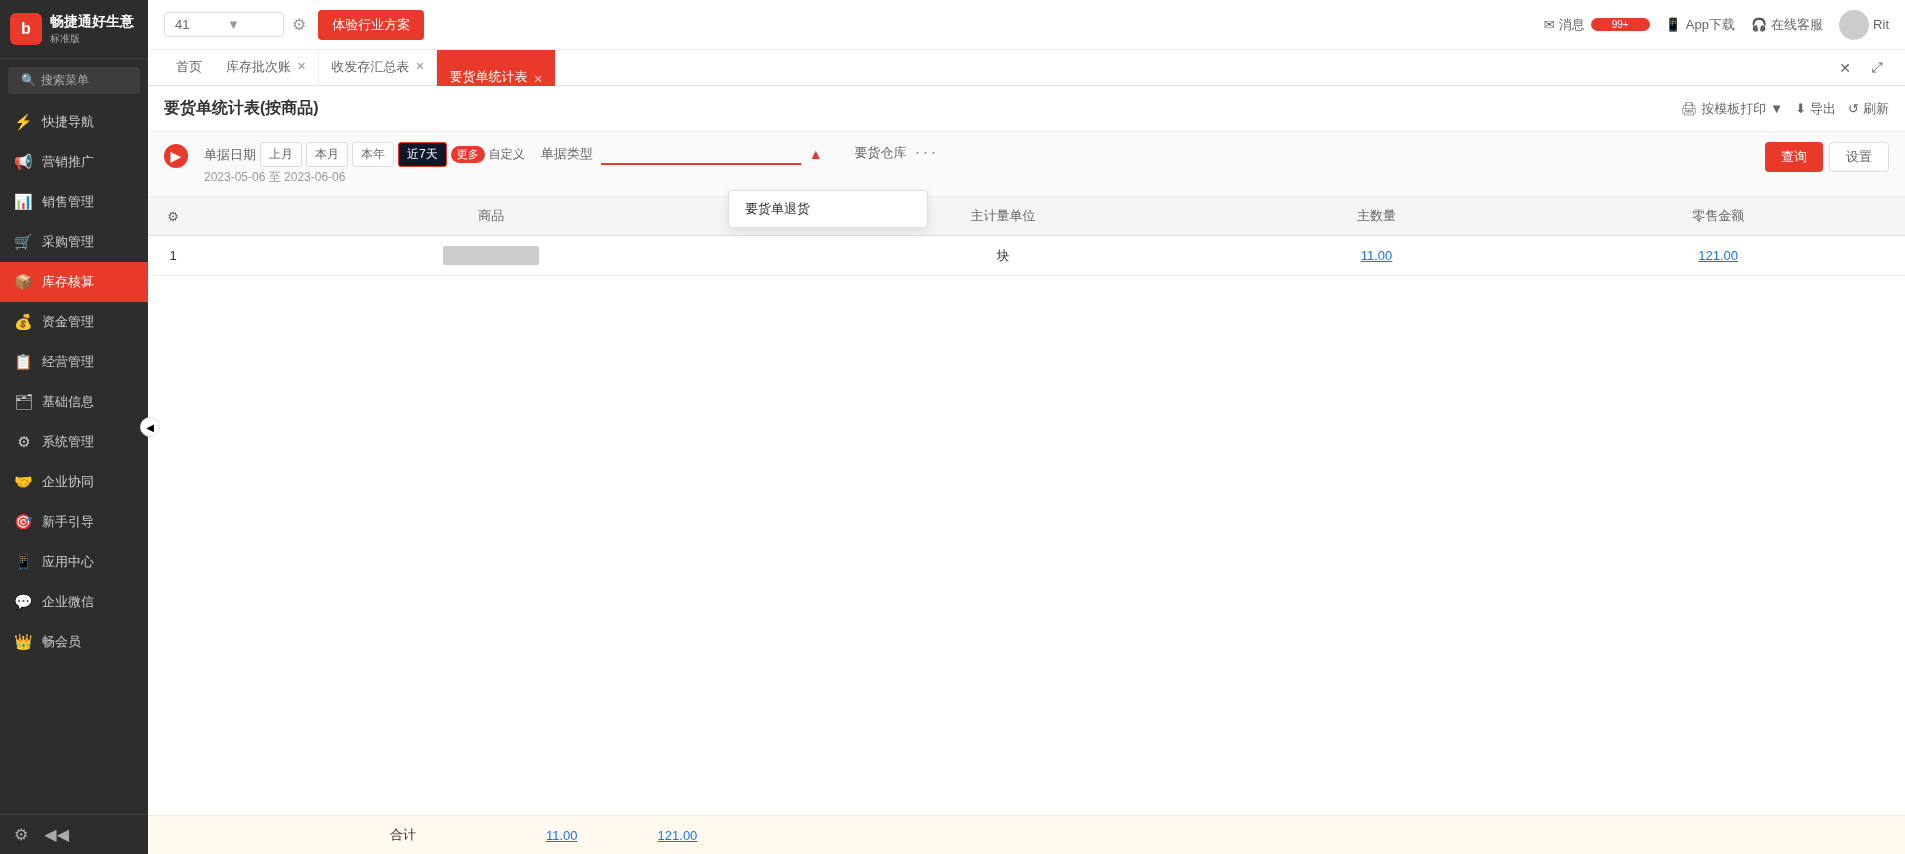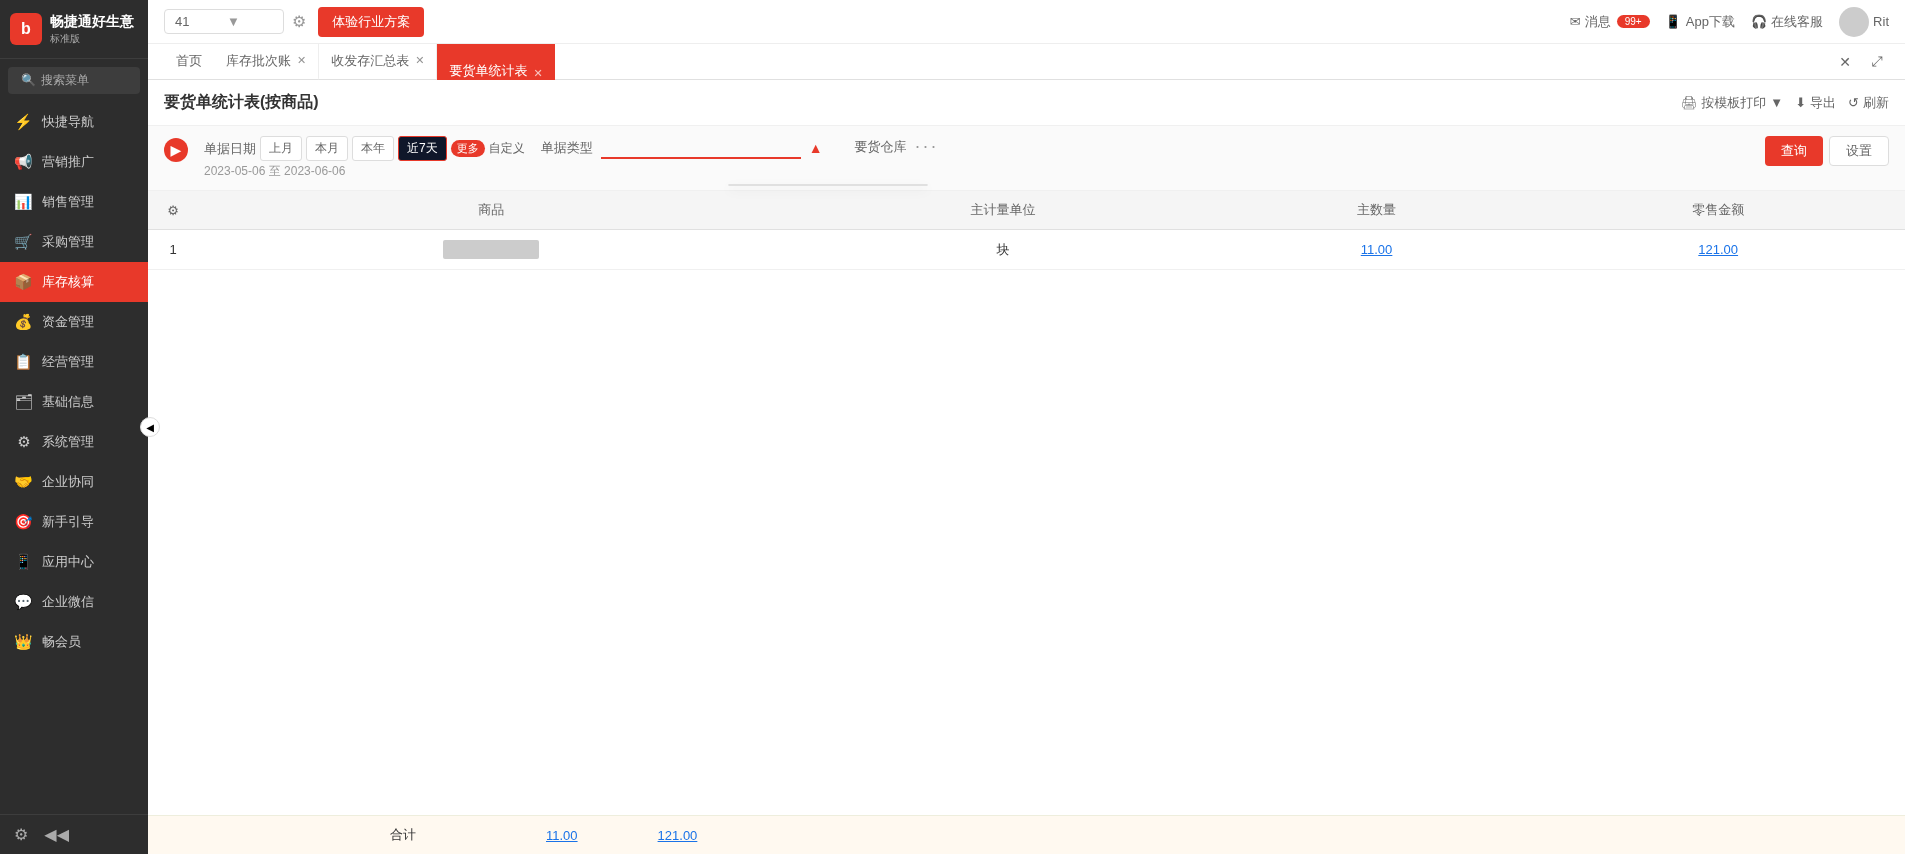--- a/index.html
+++ b/index.html
@@ -100,21 +100,21 @@
       overflow: hidden;
     }
 
     
     .topbar {
       background: white;
       border-bottom: 1px solid #eee;
       display: flex;
       align-items: center;
       padding: 0 16px;
-      height: 44px;
+      height: 50px;
       flex-shrink: 0;
     }
     .topbar-left {
       display: flex;
       align-items: center;
       flex: 1;
     }
     .topbar-selector {
       display: flex;
       align-items: center;
@@ -153,21 +153,21 @@
       align-items: center;
       gap: 4px;
       color: #666;
       font-size: 13px;
       cursor: pointer;
     }
     .badge {
       background: #e8392a;
       color: white;
       font-size: 10px;
-      padding: 1px 8px;
+      padding: 1px 21px;
       border-radius: 10px;
       margin-left: 2px;
     }
     .avatar {
       width: 30px;
       height: 30px;
       background: #ccc;
       border-radius: 50%;
     }
 
@@ -641,20 +641,21 @@
         <span class="filter-label">要货仓库</span>
         <span class="filter-warehouse-dots">···</span>
       </div>
 
       <div class="filter-actions">
         <button class="btn-query">查询</button>
         <button class="btn-settings">设置</button>
       </div>
 
       <div class="dropdown-overlay">
+        <div class="dropdown-item">要货单退货</div>
       </div>
     </div>
 
     <div class="table-container">
       <table>
         <thead>
           <tr>
             <th><span>⚙</span></th>
             <th>商品</th>
             <th>主计量单位</th>

